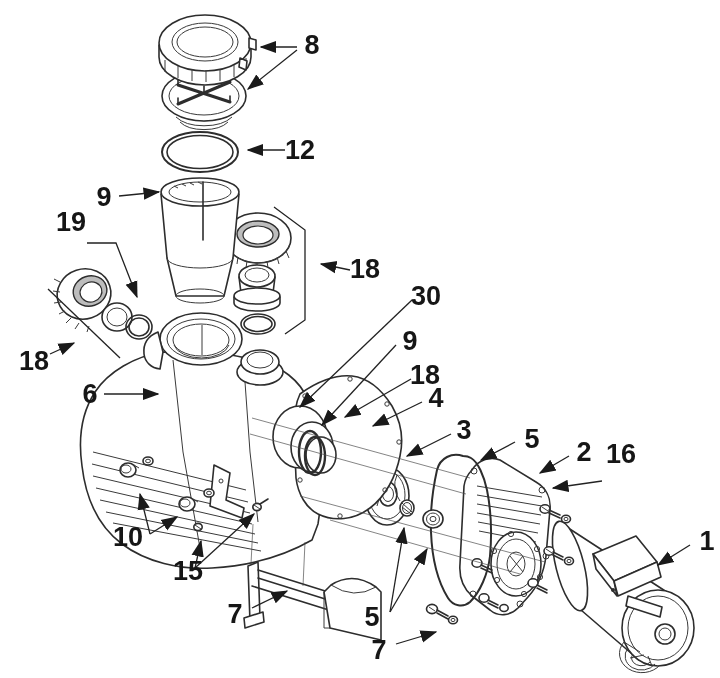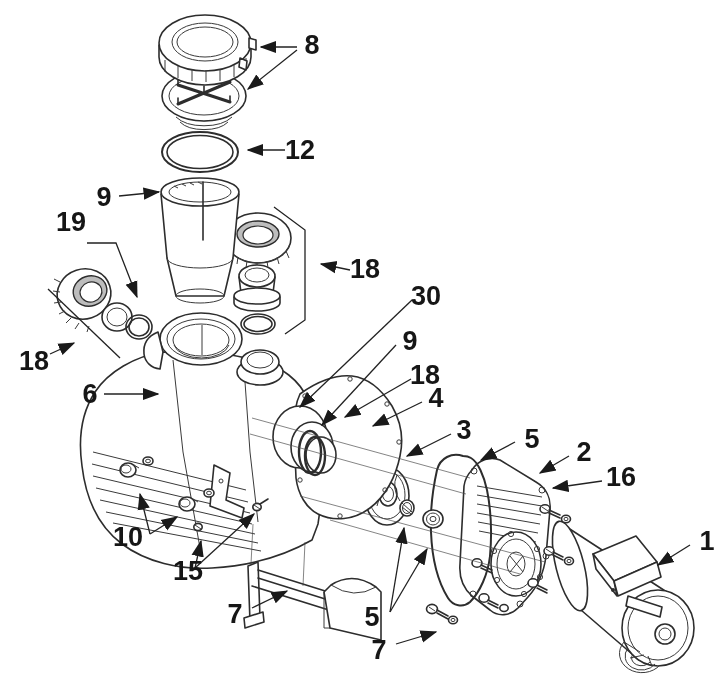--- a/index.html
+++ b/index.html
@@ -350,21 +350,21 @@
 <div class="callout" style="left:34px;top:361px">18</div>
 <div class="callout" style="left:365px;top:269px">18</div>
 <div class="callout" style="left:90px;top:394px">6</div>
 <div class="callout" style="left:426px;top:296px">30</div>
 <div class="callout" style="left:410px;top:341px">9</div>
 <div class="callout" style="left:425px;top:375px">18</div>
 <div class="callout" style="left:436px;top:398px">4</div>
 <div class="callout" style="left:464px;top:430px">3</div>
 <div class="callout" style="left:532px;top:439px">5</div>
 <div class="callout" style="left:584px;top:452px">2</div>
-<div class="callout" style="left:621px;top:477px">16</div>
+<div class="callout" style="left:621px;top:454px">16</div>
 <div class="callout" style="left:707px;top:541px">1</div>
 <div class="callout" style="left:128px;top:537px">10</div>
 <div class="callout" style="left:188px;top:571px">15</div>
 <div class="callout" style="left:235px;top:614px">7</div>
 <div class="callout" style="left:372px;top:617px">5</div>
 <div class="callout" style="left:379px;top:650px">7</div>
 
 </div>
 
 </body></html>

